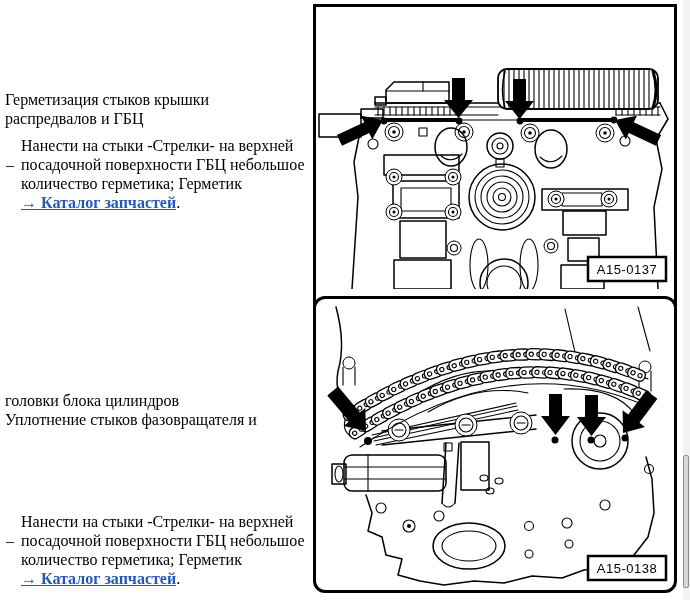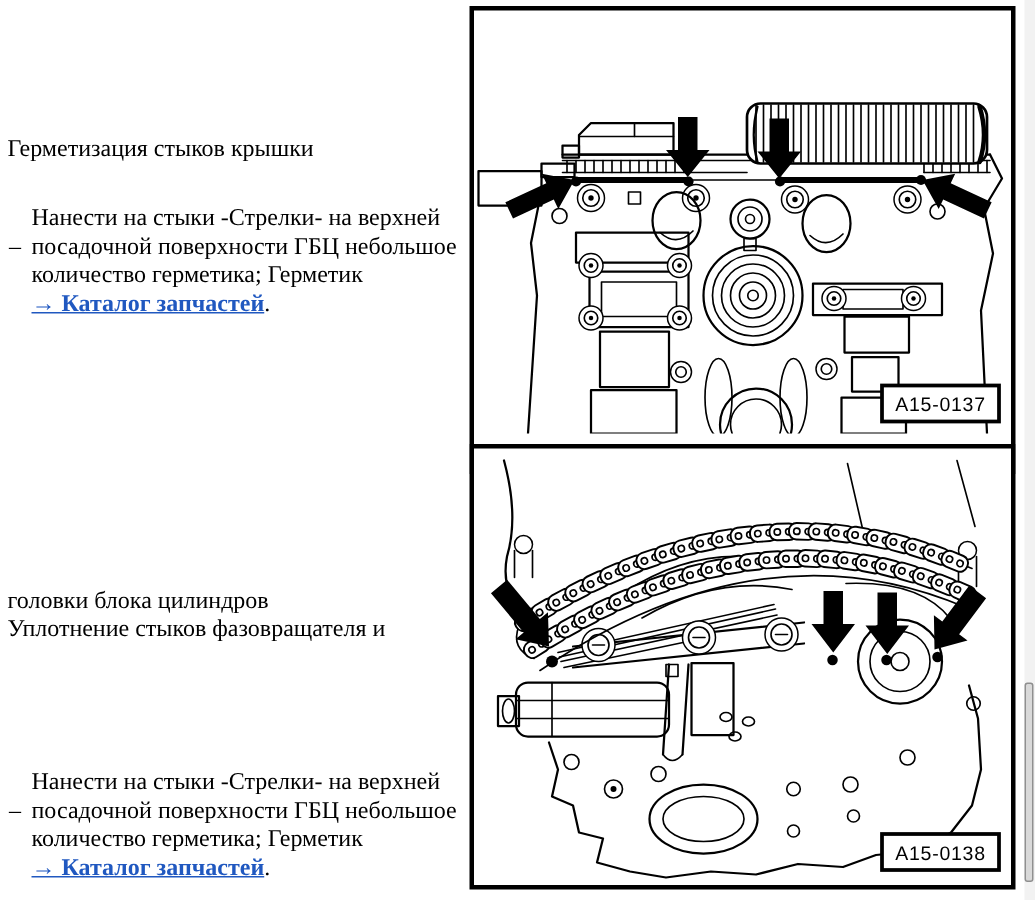--- a/index.html
+++ b/index.html
@@ -32,20 +32,21 @@
   .sb-thumb{position:absolute;left:0;top:455px;width:6px;height:133px;background:var(--sb-thumb);
             border:1px solid var(--sb-thumb-border);border-radius:2px;box-sizing:border-box;}
 </style>
 </head>
 <body>
 
 <div class="page">
 
   <div class="tblock heading" style="top:90px;">
     <div>Герметизация стыков крышки</div>
+    <div>распредвалов и ГБЦ</div>
   </div>
   <div class="tblock listitem" style="top:136px;">
     <span class="marker">–</span>
     <div>Нанести на стыки -Стрелки- на верхней</div>
     <div>посадочной поверхности ГБЦ небольшое</div>
     <div>количество герметика; Герметик</div>
     <div class="linkline"><a>→ Каталог запчастей</a><span class="suffix">.</span></div>
   </div>
 
   <div class="tblock heading" style="top:391px;">
@@ -239,21 +240,21 @@
         <polygon class="solid" points="345.1,127.9 317.8,115.2 320.8,108.8 299,113 309.8,132.4 312.8,126 340,138.7"></polygon>
       </g>
 
       <g>
         <rect class="wht" style="stroke-width:2.5" x="272" y="250" width="78" height="24"></rect>
         <text x="311" y="267">A15-0137</text>
       </g>
     </svg>
   </div>
 
-  <div class="fig-frame" style="left:313px;top:296px;width:364px;height:297px;">
+  <div class="fig-frame" style="left:313px;top:296px;width:364px;height:297px;border-radius:12px;">
     <svg width="358" height="291" viewBox="0 0 358 291">
       <g>
 
         <path class="ln" d="M20,8 Q30,45 22,72 Q17,98 38,118 L46,132"></path>
         <path class="ln thin" d="M30,118 Q24,134 40,140"></path>
         <line class="ln thin" x1="249" y1="10" x2="261" y2="62"></line>
         <line class="ln thin" x1="322" y1="8" x2="334" y2="52"></line>
 
         <g>
           <circle class="wht" cx="33" cy="64" r="6"></circle>

